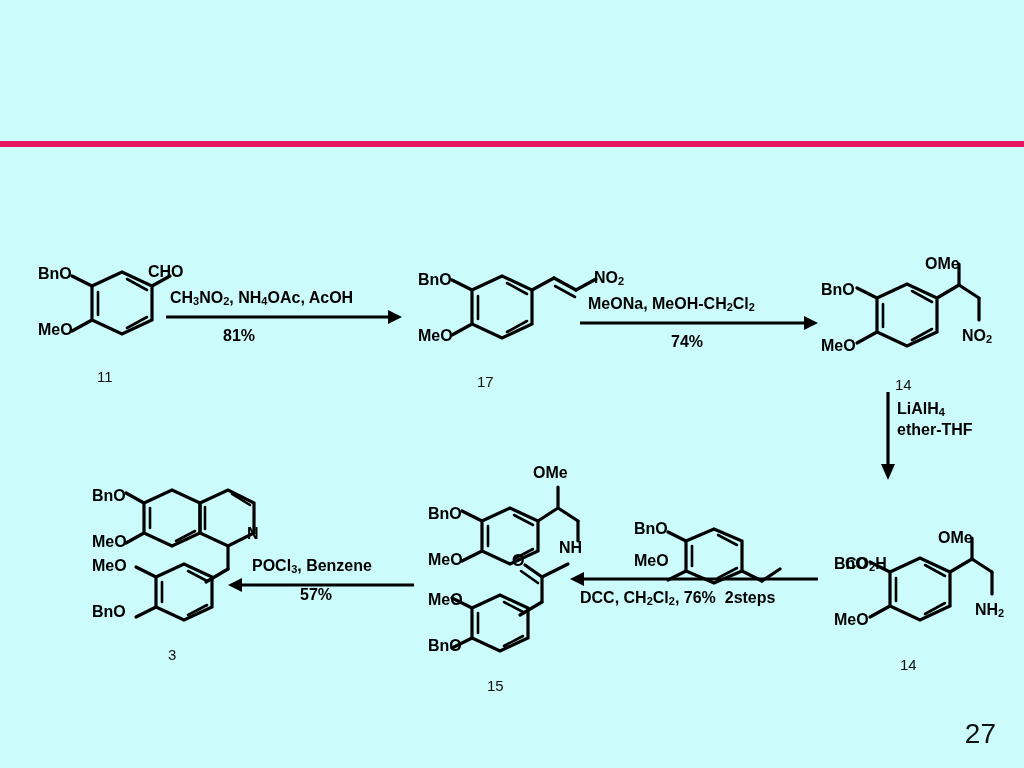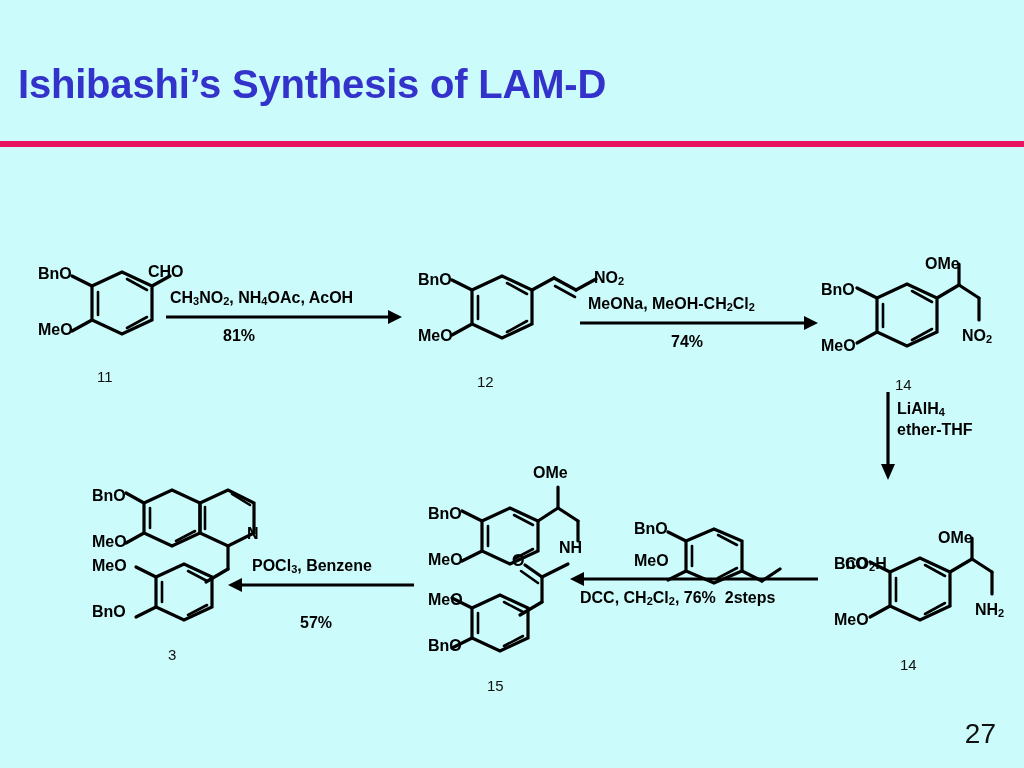--- a/index.html
+++ b/index.html
@@ -54,21 +54,20 @@
   .bond{stroke:#000;stroke-width:3.2;fill:none;stroke-linecap:round;}
   .bond-thin{stroke:#000;stroke-width:2.6;fill:none;stroke-linecap:round;}
   .arrowline{stroke:#000;stroke-width:3.2;fill:none;}
   .arrowhead{fill:#000;}
 </style>
 </head>
 <body style="background: rgb(204, 251, 251);">
 
 <div class="slide">
 
-  <div id="slide-title" style="color: rgb(51, 51, 204);">Ishibashi’s Synthesis of LAM-D</div>
   <div id="title-rule" style="background: rgb(232, 20, 95);"></div>
   <div id="page-number">27</div>
 
   <div>
     <svg style="left:70px;top:272px;" width="120" height="90">
 
       <polygon class="bond" points="22,14 52,0 82,14 82,48 52,62 22,48"></polygon>
       <line class="bond-thin" x1="28" y1="20" x2="28" y2="43"></line>
       <line class="bond-thin" x1="57" y1="56" x2="77" y2="45"></line>
       <line class="bond-thin" x1="77" y1="18" x2="57" y2="7"></line>
@@ -106,21 +105,21 @@
       <line class="bond" x1="22" y1="46" x2="2" y2="57"></line>
 
       <line class="bond" x1="82" y1="12" x2="104" y2="0"></line>
       <line class="bond" x1="104" y1="0" x2="126" y2="12"></line>
       <line class="bond-thin" x1="105" y1="8" x2="125" y2="19"></line>
       <line class="bond" x1="126" y1="12" x2="146" y2="1"></line>
     </svg>
     <div class="lbl" style="left:418px;top:272px;">BnO</div>
     <div class="lbl" style="left:418px;top:328px;">MeO</div>
     <div class="lbl" style="left:594px;top:270px;">NO<sub>2</sub></div>
-    <div class="cmpd-num" style="left:477px;top:353px;">12</div>
+    <div class="cmpd-num" style="left:477px;top:353px;">17</div>
   </div>
 
   <div>
     <div class="cond" style="left:588px;top:295px;">
       MeONa, MeOH-CH<sub>2</sub>Cl<sub>2</sub>
     </div>
     <svg style="left:580px;top:318px;" width="238" height="14">
       <line class="arrowline" x1="0" y1="5" x2="224" y2="5"></line>
       <polygon class="arrowhead" points="224,-2 238,5 224,12"></polygon>
     </svg>
@@ -248,21 +247,21 @@
     <div class="lbl" style="left:428px;top:638px;">BnO</div>
     <div class="cmpd-num" style="left:487px;top:657px;">15</div>
   </div>
 
   <div>
     <div class="cond" style="left:252px;top:557px;">POCl<sub>3</sub>, Benzene</div>
     <svg style="left:228px;top:580px;" width="186" height="14">
       <line class="arrowline" x1="14" y1="5" x2="186" y2="5"></line>
       <polygon class="arrowhead" points="14,-2 0,5 14,12"></polygon>
     </svg>
-    <div class="cond" style="left:300px;top:614px;">57%</div>
+    <div class="cond" style="left:300px;top:586px;">57%</div>
   </div>
 
   <div>
 
     <svg style="left:126px;top:495px;" width="130" height="92">
 
       <polygon class="bond" points="18,8 46,-5 74,8 74,38 46,51 18,38"></polygon>
       <line class="bond-thin" x1="24" y1="13" x2="24" y2="33"></line>
       <line class="bond-thin" x1="50" y1="46" x2="69" y2="36"></line>
 

